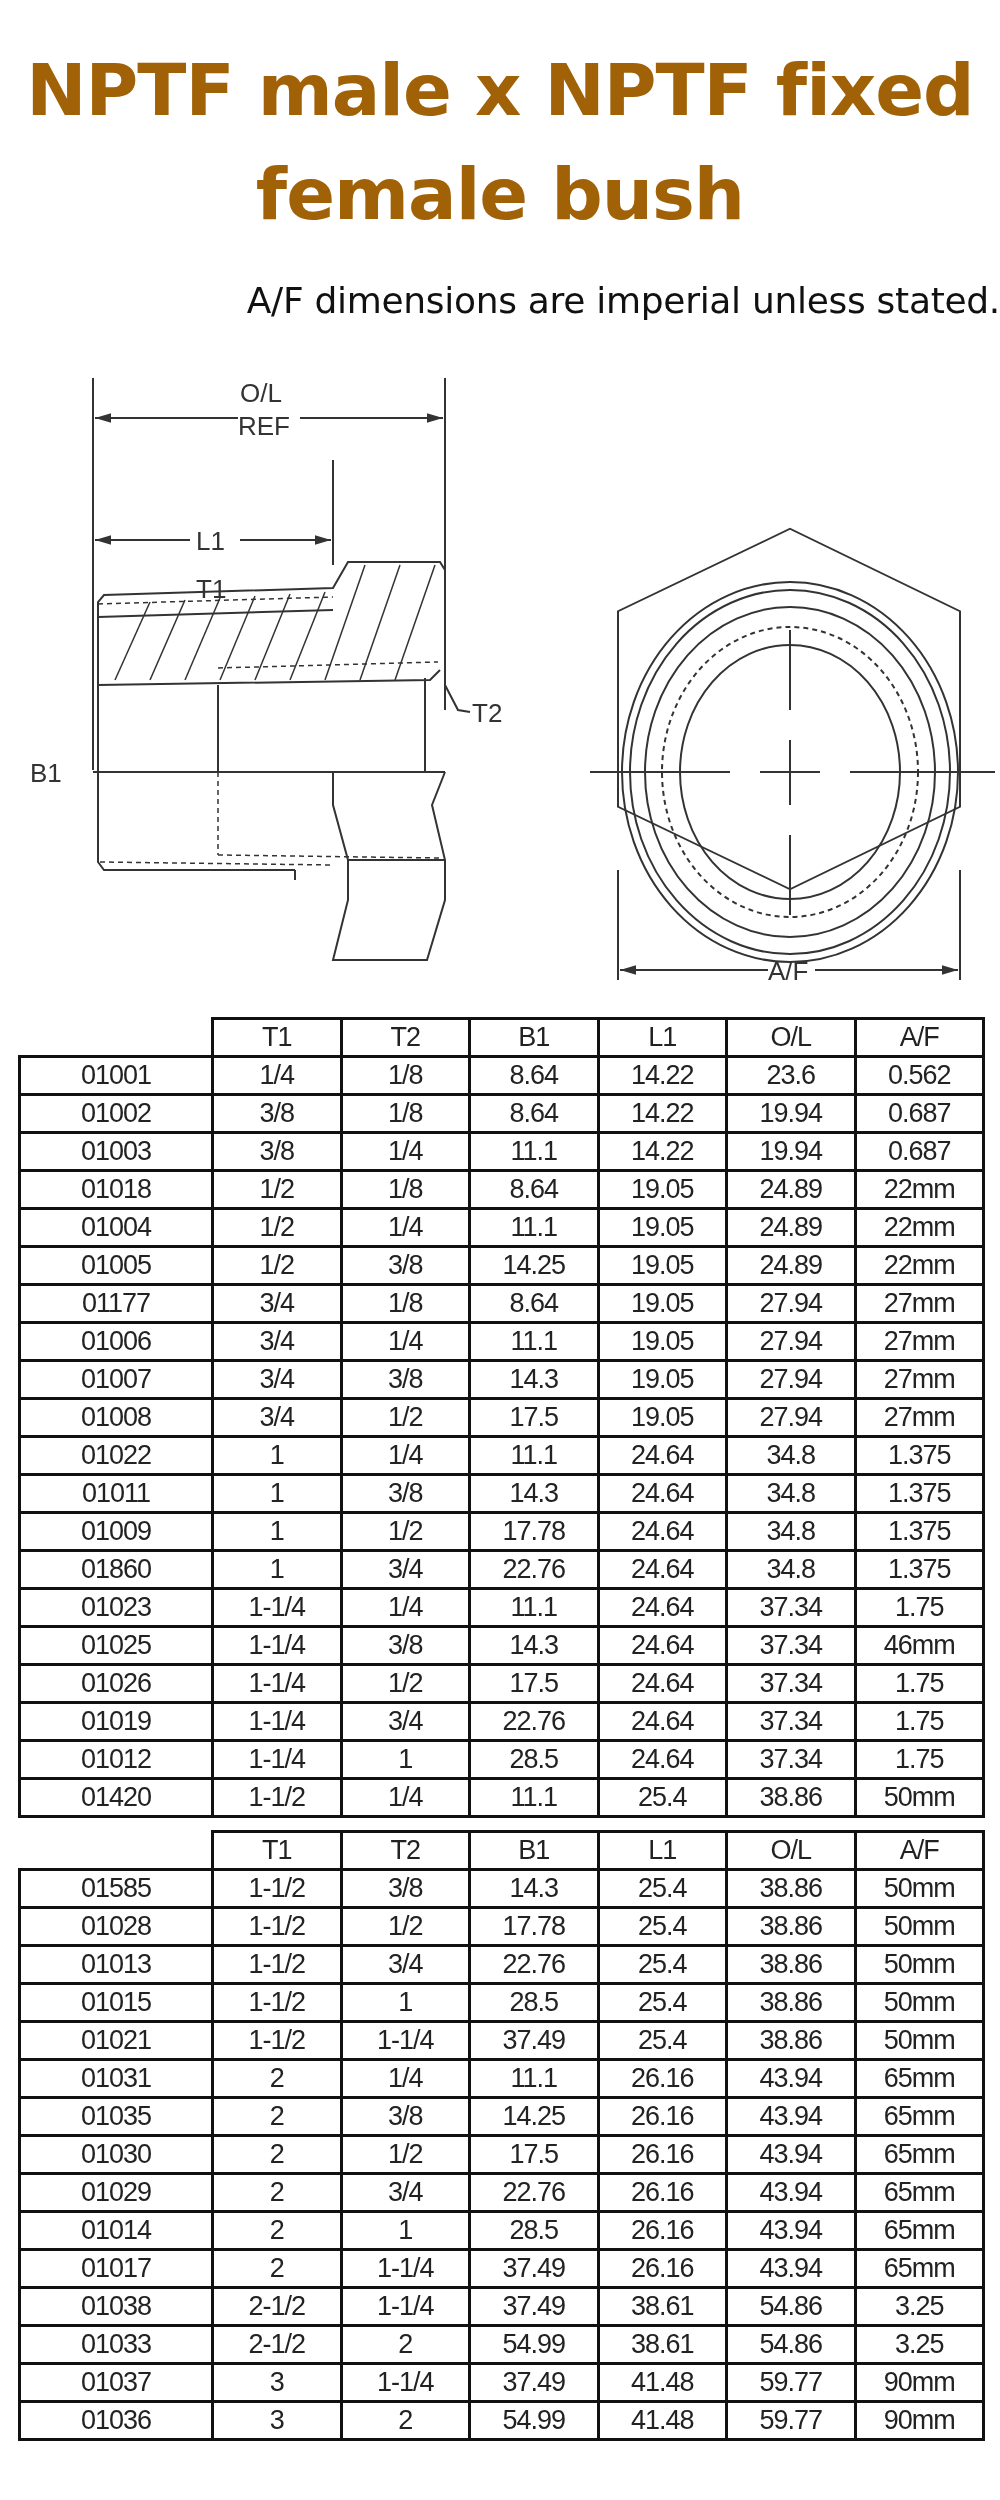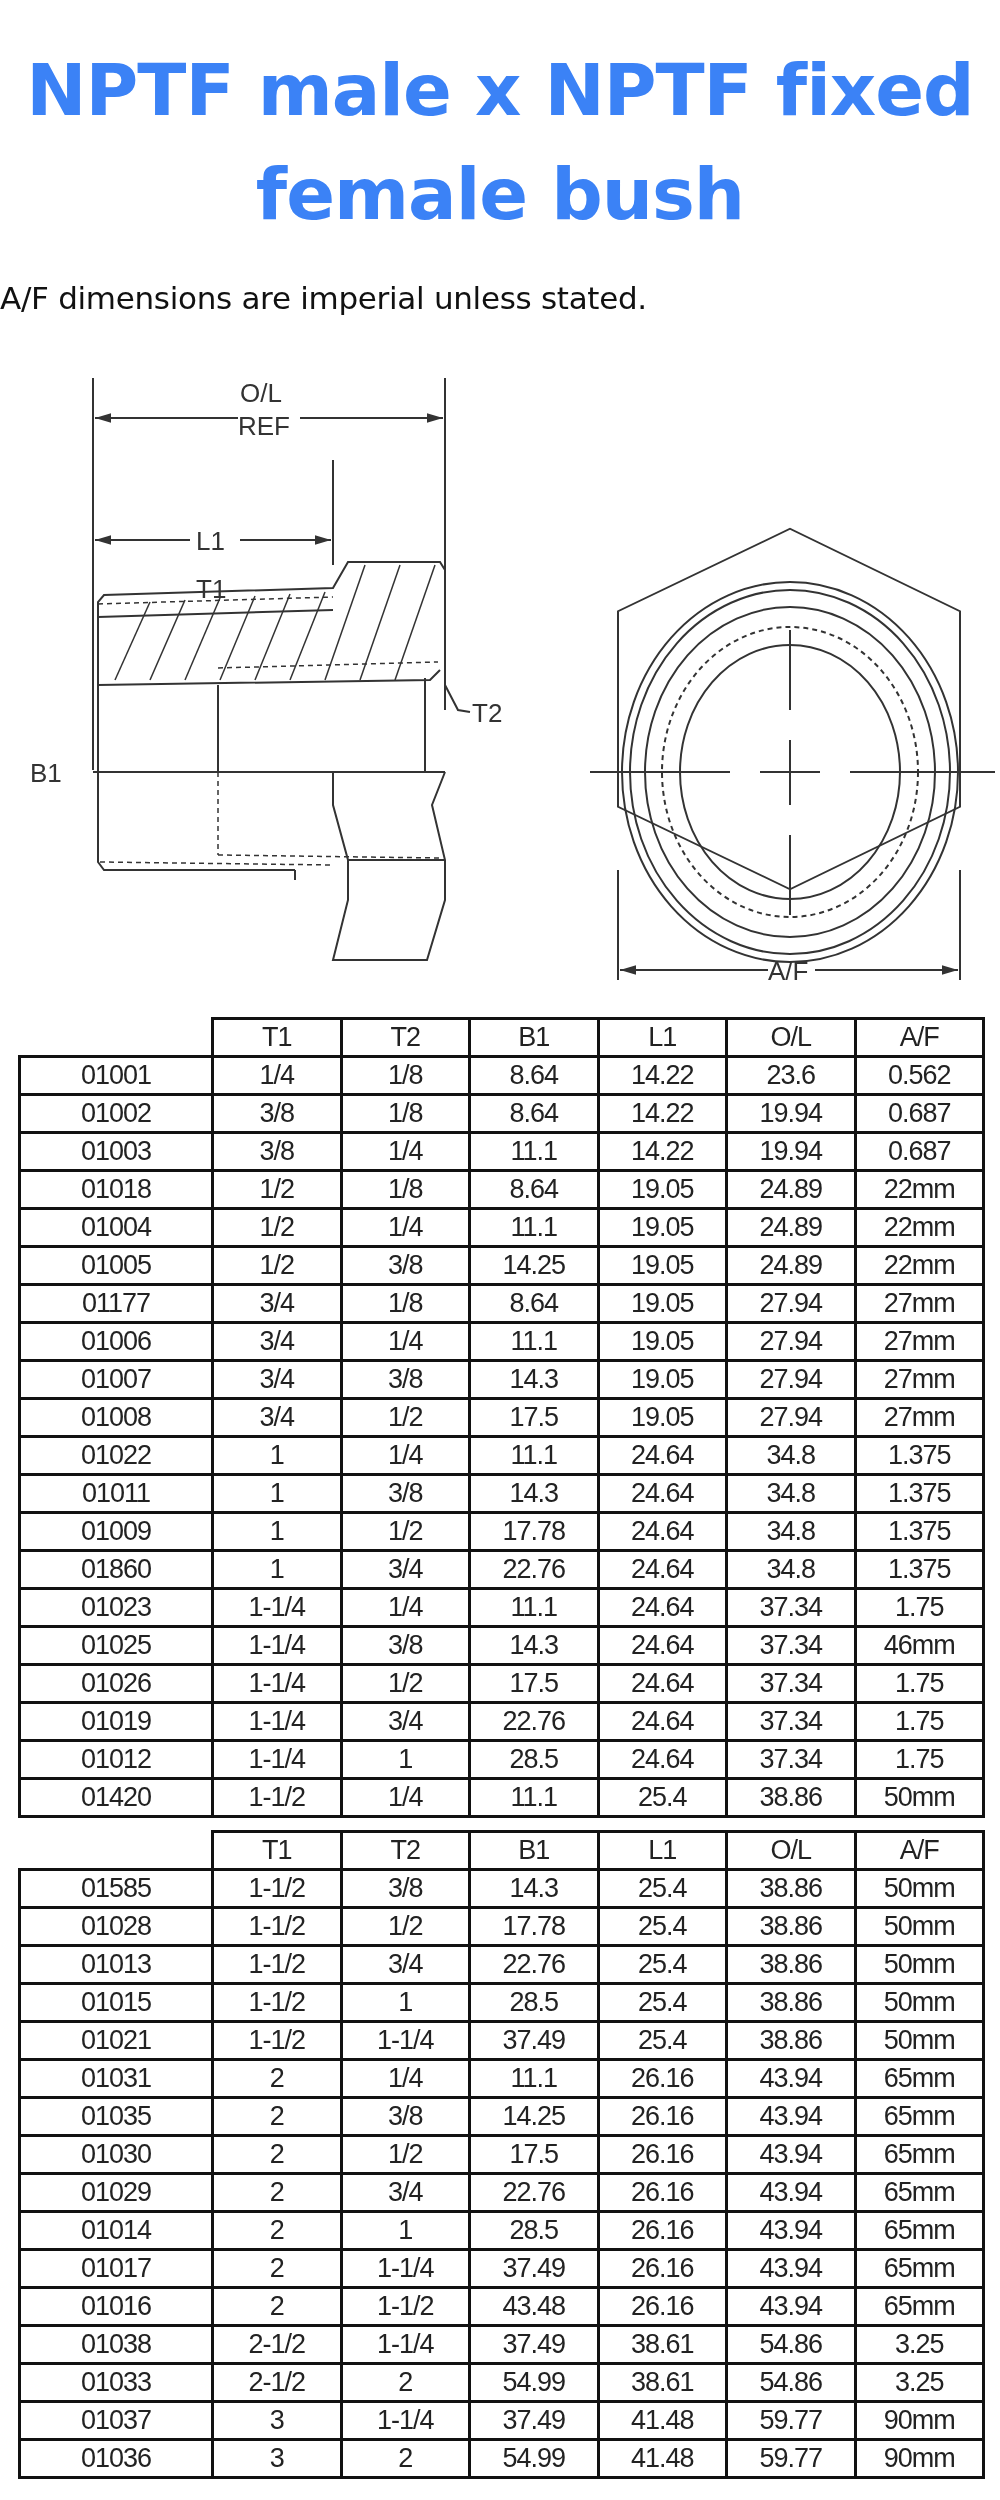--- a/index.html
+++ b/index.html
@@ -1,28 +1,28 @@
 <!DOCTYPE html>
 <html><head>
 <meta charset="utf-8">
 <style>
   * { box-sizing: border-box; margin: 0; padding: 0; }
   html, body { width: 1000px; height: 2500px; background: #ffffff; overflow: hidden; }
   body { position: relative; font-family: "Liberation Sans", sans-serif; color: #111; }
 
   .title {
     position: absolute; left: 0; top: 38px; width: 1000px;
-    text-align: center; color: #3b82f6;
+    text-align: center; color: #a16207;
     font-family: "DejaVu Sans", sans-serif; font-weight: bold;
     font-size: 72px; line-height: 104px; letter-spacing: -1px;
   }
   .subtitle {
     position: absolute; left: 0; top: 280px; width: 1000px;
-    text-align: left; font-family: "DejaVu Sans", sans-serif;
-    font-size: 31px; color: #111; letter-spacing: -0.3px;
+    text-align: right; font-family: "DejaVu Sans", sans-serif;
+    font-size: 36px; color: #111; letter-spacing: -0.3px;
   }
   .drawing { position: absolute; left: 0; top: 340px; width: 1000px; height: 660px; }
   .drawing svg { width: 1000px; height: 660px; display: block; }
   .tbl-wrap { position: absolute; left: 18px; width: 964px; }
   table.grid { border-collapse: collapse; width: 964px; table-layout: fixed;
     font-family: "Liberation Sans", sans-serif; font-size: 27px; }
   table.grid td, table.grid th {
     border: 3px solid #111; text-align: center; height: 38px;
     font-weight: normal; color: #222; letter-spacing: -1px; padding: 0;
   }
@@ -447,29 +447,20 @@
         <tr>
           <td>01017</td>
           <td>2</td>
           <td>1-1/4</td>
           <td>37.49</td>
           <td>26.16</td>
           <td>43.94</td>
           <td>65mm</td>
         </tr>
         <tr>
-          <td>01016</td>
-          <td>2</td>
-          <td>1-1/2</td>
-          <td>43.48</td>
-          <td>26.16</td>
-          <td>43.94</td>
-          <td>65mm</td>
-        </tr>
-        <tr>
           <td>01038</td>
           <td>2-1/2</td>
           <td>1-1/4</td>
           <td>37.49</td>
           <td>38.61</td>
           <td>54.86</td>
           <td>3.25</td>
         </tr>
         <tr>
           <td>01033</td>

